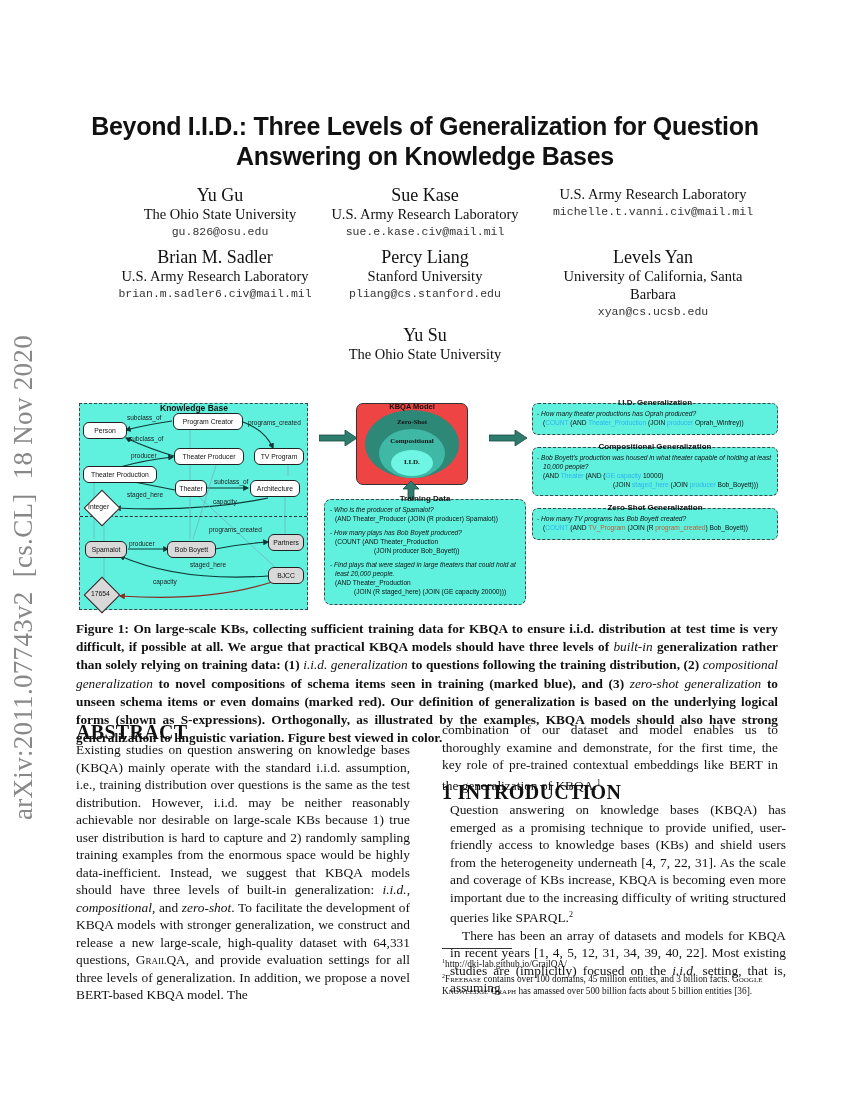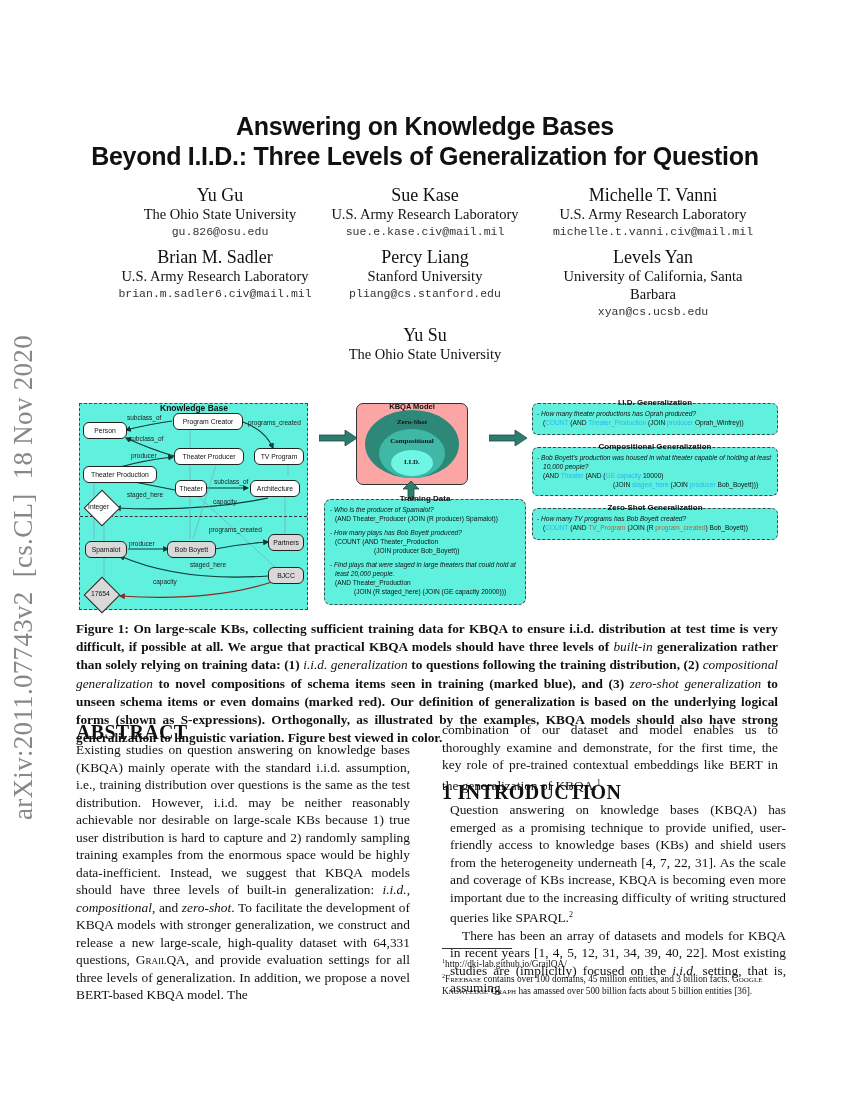--- a/index.html
+++ b/index.html
@@ -15,21 +15,21 @@
   .kb{position:absolute;left:3px;top:8px;width:227px;height:205px;background:#5ff0de;border:1.5px dashed #444;border-radius:0;}
   .kb-title{position:absolute;left:80px;top:-1px;font-size:8.5px;font-weight:bold;background:transparent;}
   .kb-sep{position:absolute;left:0;right:0;top:112px;border-top:1.3px dashed #333;}
   .node{position:absolute;background:#fff;border:1.3px solid #222;border-radius:6px;font-size:6.8px;display:flex;align-items:center;justify-content:center;white-space:nowrap;}
   .node.ent{background:#d9d9d9;}
   .edge-lbl{position:absolute;font-size:6.5px;color:#222;white-space:nowrap;}
   .diam{position:absolute;width:24px;height:24px;transform:rotate(45deg);border:1.3px solid #222;background:#fff;}
   .diam.ent{background:#d9d9d9;}
   .diam-lbl{position:absolute;font-size:6.8px;}
   svg.edges{position:absolute;left:0;top:0;}
-  .model{position:absolute;left:280px;top:8px;width:110px;height:80px;background:#fca5a5;border:1.3px solid #333;border-radius:7px;}
+  .model{position:absolute;left:280px;top:8px;width:110px;height:80px;background:#ef4444;border:1.3px solid #333;border-radius:7px;}
   .model-title{position:absolute;left:0;right:0;top:-2px;text-align:center;font-size:7.5px;font-weight:bold;}
   .ell{position:absolute;border-radius:50%;display:flex;justify-content:center;font-family:"Liberation Serif",serif;font-weight:bold;font-size:7px;}
   .td{position:absolute;left:248px;top:104px;width:200px;height:104px;background:#5ff0de;border:1.3px dashed #444;border-radius:7px;font-size:6.6px;line-height:9px;}
   .td-title{position:absolute;left:0;right:0;top:-6px;text-align:center;font-size:8px;font-weight:bold;}
   .q{font-style:italic;}
   .gen{position:absolute;left:456px;width:244px;background:#5ff0de;border:1.3px dashed #444;border-radius:6px;font-size:6.6px;line-height:9px;}
   .gen-title{position:absolute;left:0;right:0;top:-6px;text-align:center;font-size:8px;font-weight:bold;}
   .blue{color:#2bb6f0;}
   .red{color:#b5623b;}
   .arrow{position:absolute;}
@@ -41,36 +41,35 @@
   .fn{position:absolute;left:442px;top:955px;width:335px;font-size:9.3px;line-height:12px;}
   .fn-rule{position:absolute;left:442px;top:948px;width:70px;border-top:1px solid #333;}
   p{margin:0;}
 </style>
 </head>
 <body>
 
 <div class="arxiv">arXiv:2011.07743v2  [cs.CL]  18 Nov 2020</div>
 
 <div class="title">
+  <div>Beyond I.I.D.: Three Levels of Generalization for Question</div>
   <div>Answering on Knowledge Bases</div>
-  <div>Beyond I.I.D.: Three Levels of Generalization for Question</div>
 </div>
 
 <div class="author" style="left:105px;top:185px;">
   <div class="nm">Yu Gu</div>
   <div class="af">The Ohio State University</div>
   <div class="em">gu.826@osu.edu</div>
 </div>
 <div class="author" style="left:310px;top:185px;">
   <div class="nm">Sue Kase</div>
   <div class="af">U.S. Army Research Laboratory</div>
   <div class="em">sue.e.kase.civ@mail.mil</div>
 </div>
 <div class="author" style="left:538px;top:185px;">
-  <div class="nm">Michelle T. Vanni</div>
   <div class="af">U.S. Army Research Laboratory</div>
   <div class="em">michelle.t.vanni.civ@mail.mil</div>
 </div>
 <div class="author" style="left:95px;top:247px;width:240px;">
   <div class="nm">Brian M. Sadler</div>
   <div class="af">U.S. Army Research Laboratory</div>
   <div class="em">brian.m.sadler6.civ@mail.mil</div>
 </div>
 <div class="author" style="left:310px;top:247px;">
   <div class="nm">Percy Liang</div>

